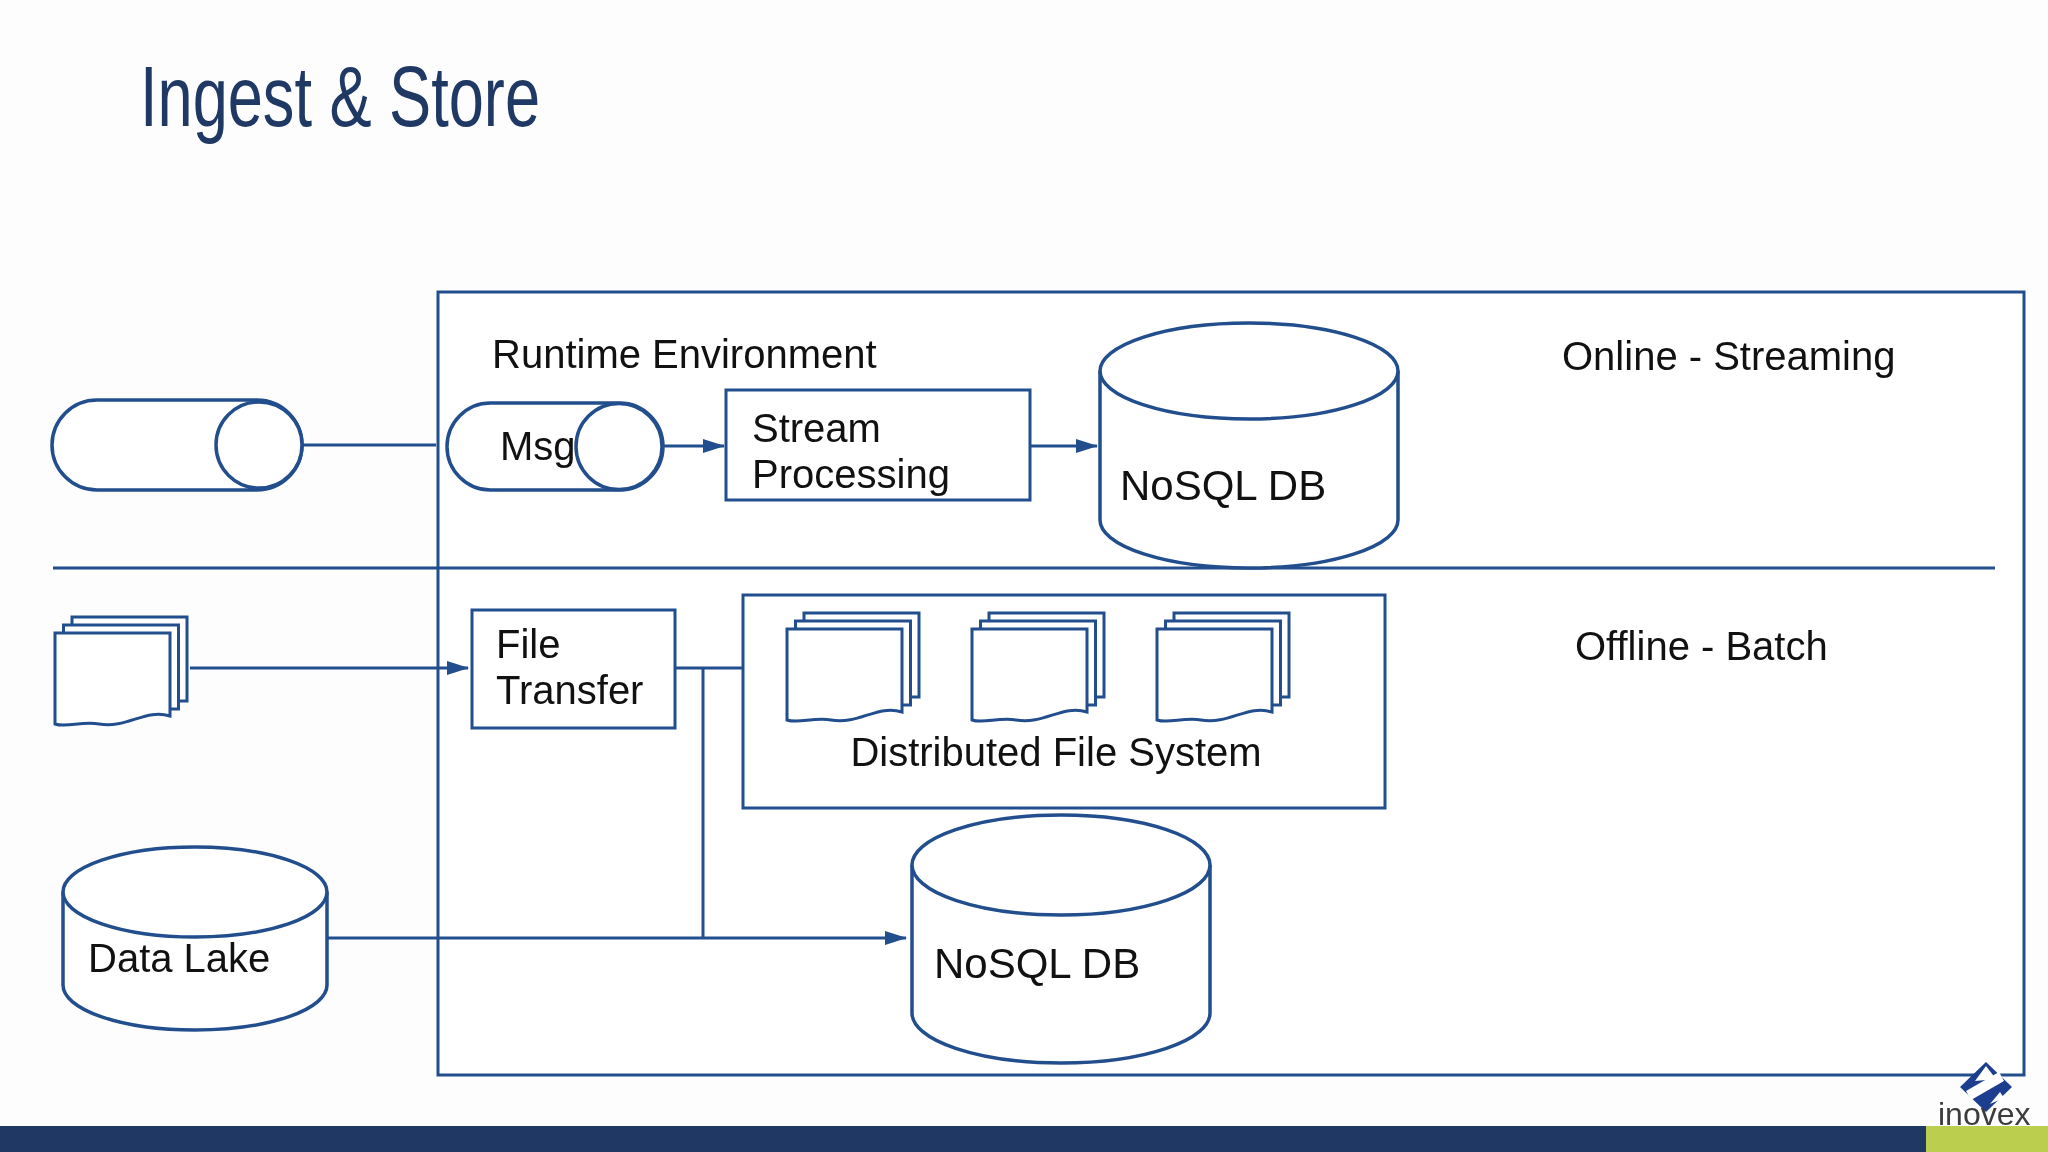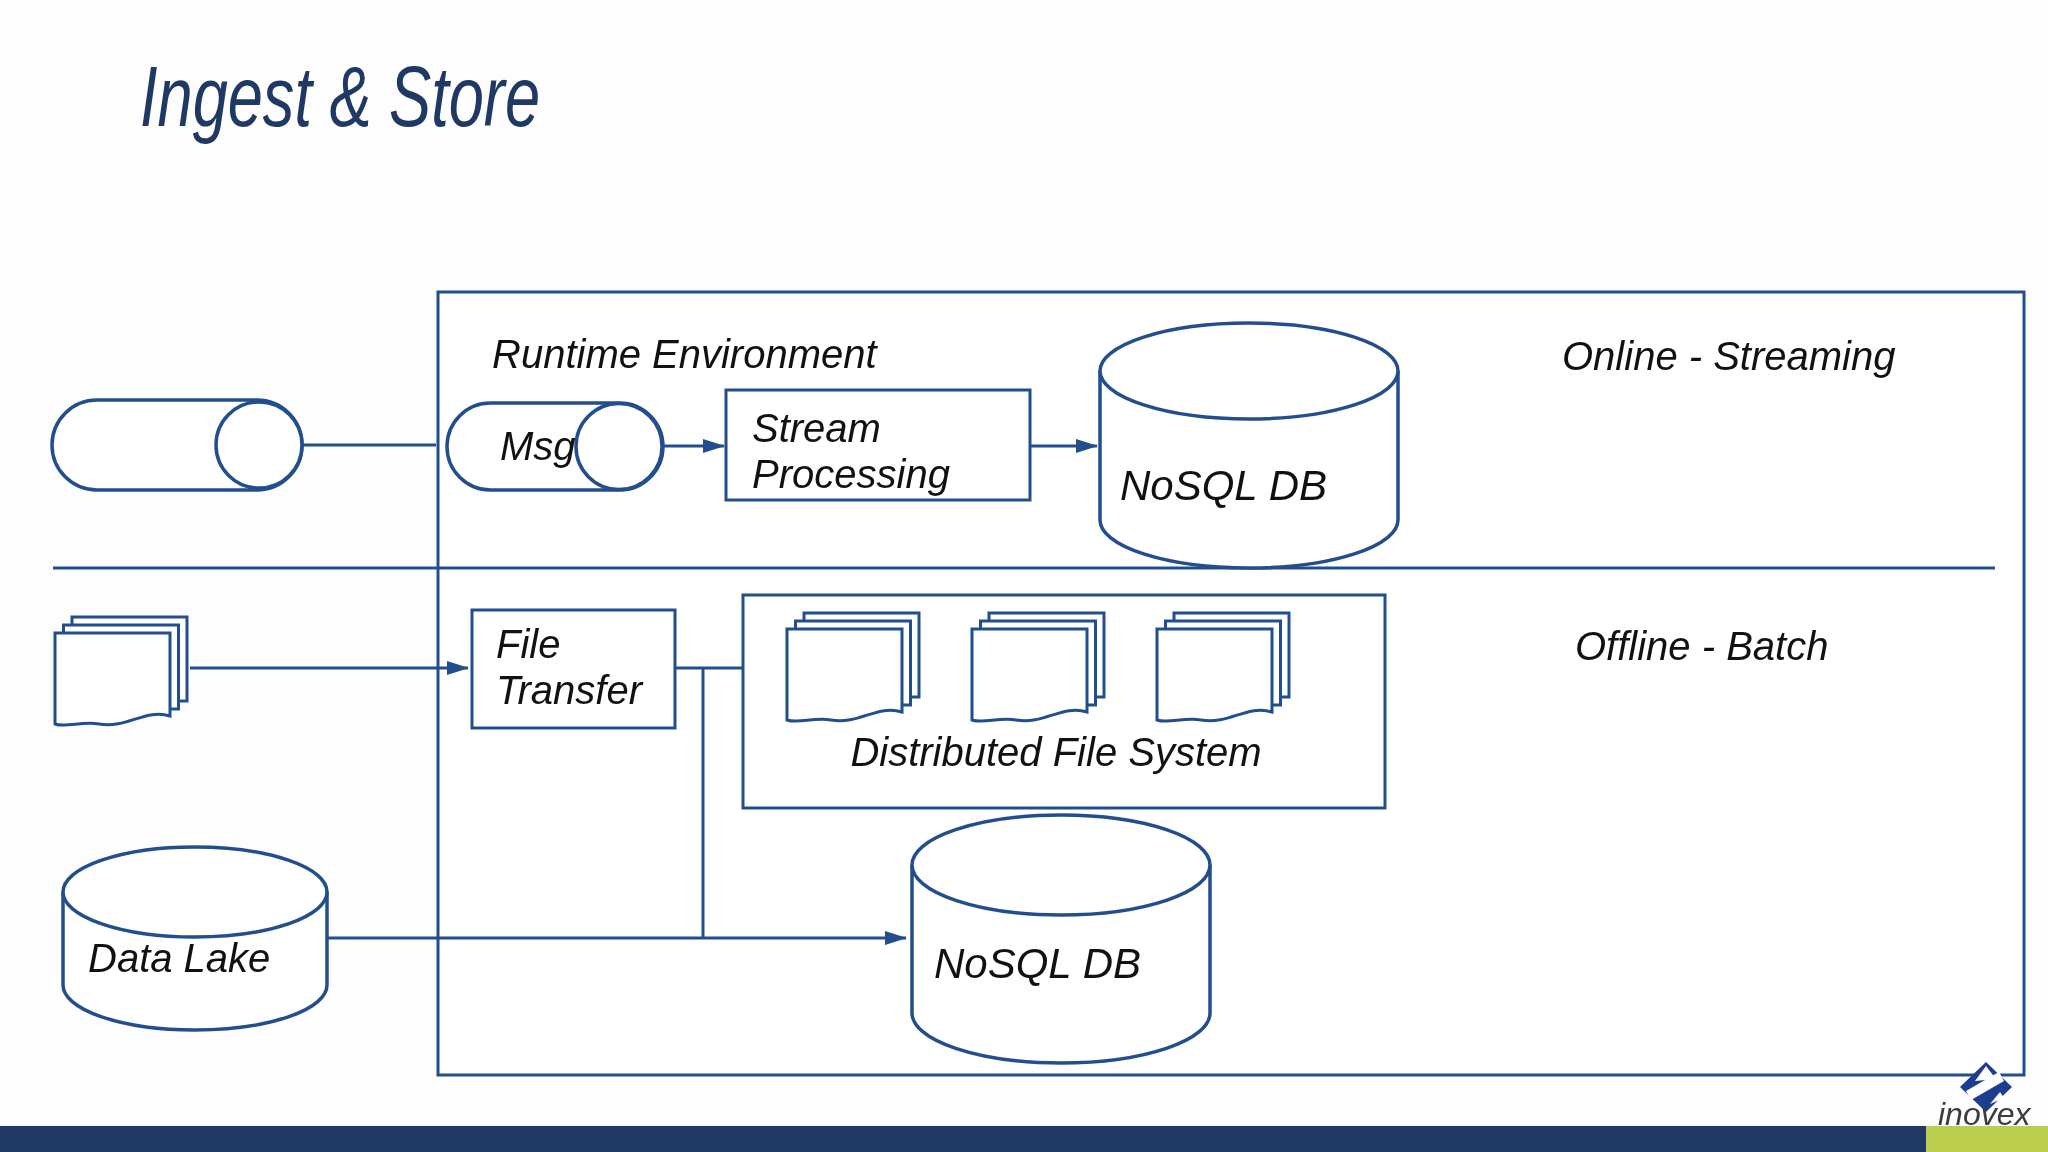--- a/index.html
+++ b/index.html
@@ -1,16 +1,16 @@
 <!DOCTYPE html>
 <html><head>
 <meta charset="utf-8">
 <style>
   html,body{margin:0;padding:0;width:2048px;height:1152px;background:#ffffff;overflow:hidden;}
-  #slide{position:relative;width:2048px;height:1152px;background:#fdfdfd;font-family:"Liberation Sans","DejaVu Sans",sans-serif;font-style:italic;}
+  #slide{position:relative;width:2048px;height:1152px;background:#fdfdfd;font-family:"Liberation Sans","DejaVu Sans",sans-serif;}
   svg{position:absolute;left:0;top:0;}
   text{font-family:"Liberation Sans","DejaVu Sans",sans-serif;fill:#111111;}
   .shape{fill:#ffffff;stroke:#234E8D;stroke-width:3;}
   .shape-thick{fill:#ffffff;stroke:#234E8D;stroke-width:3.5;}
   .conn{stroke:#234E8D;stroke-width:3;fill:none;}
   .lbl{font-size:40px;}
   .dblbl{font-size:42px;}
   .title-text{font-size:86px;font-weight:300;fill:#1F3864;}
   .logo-text{font-size:32px;fill:#3c3c3c;}
 </style>

